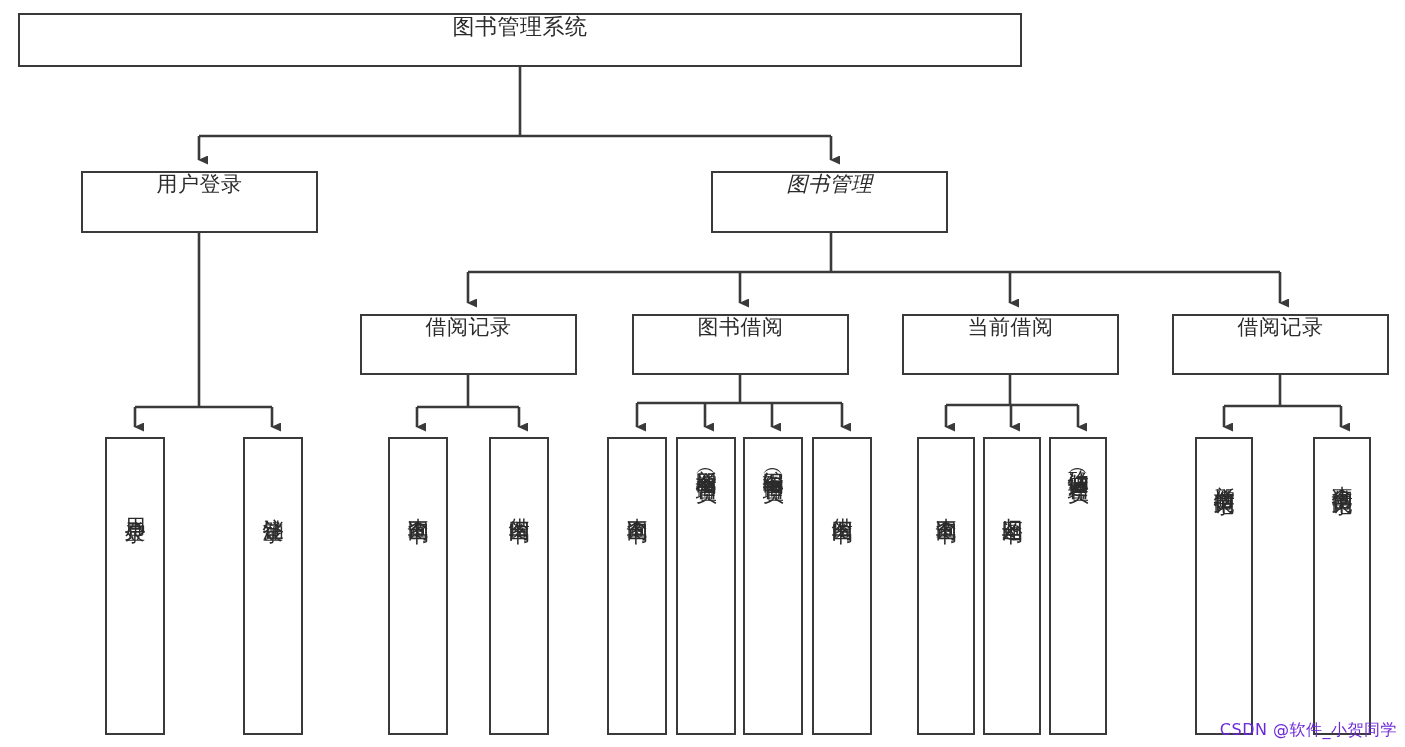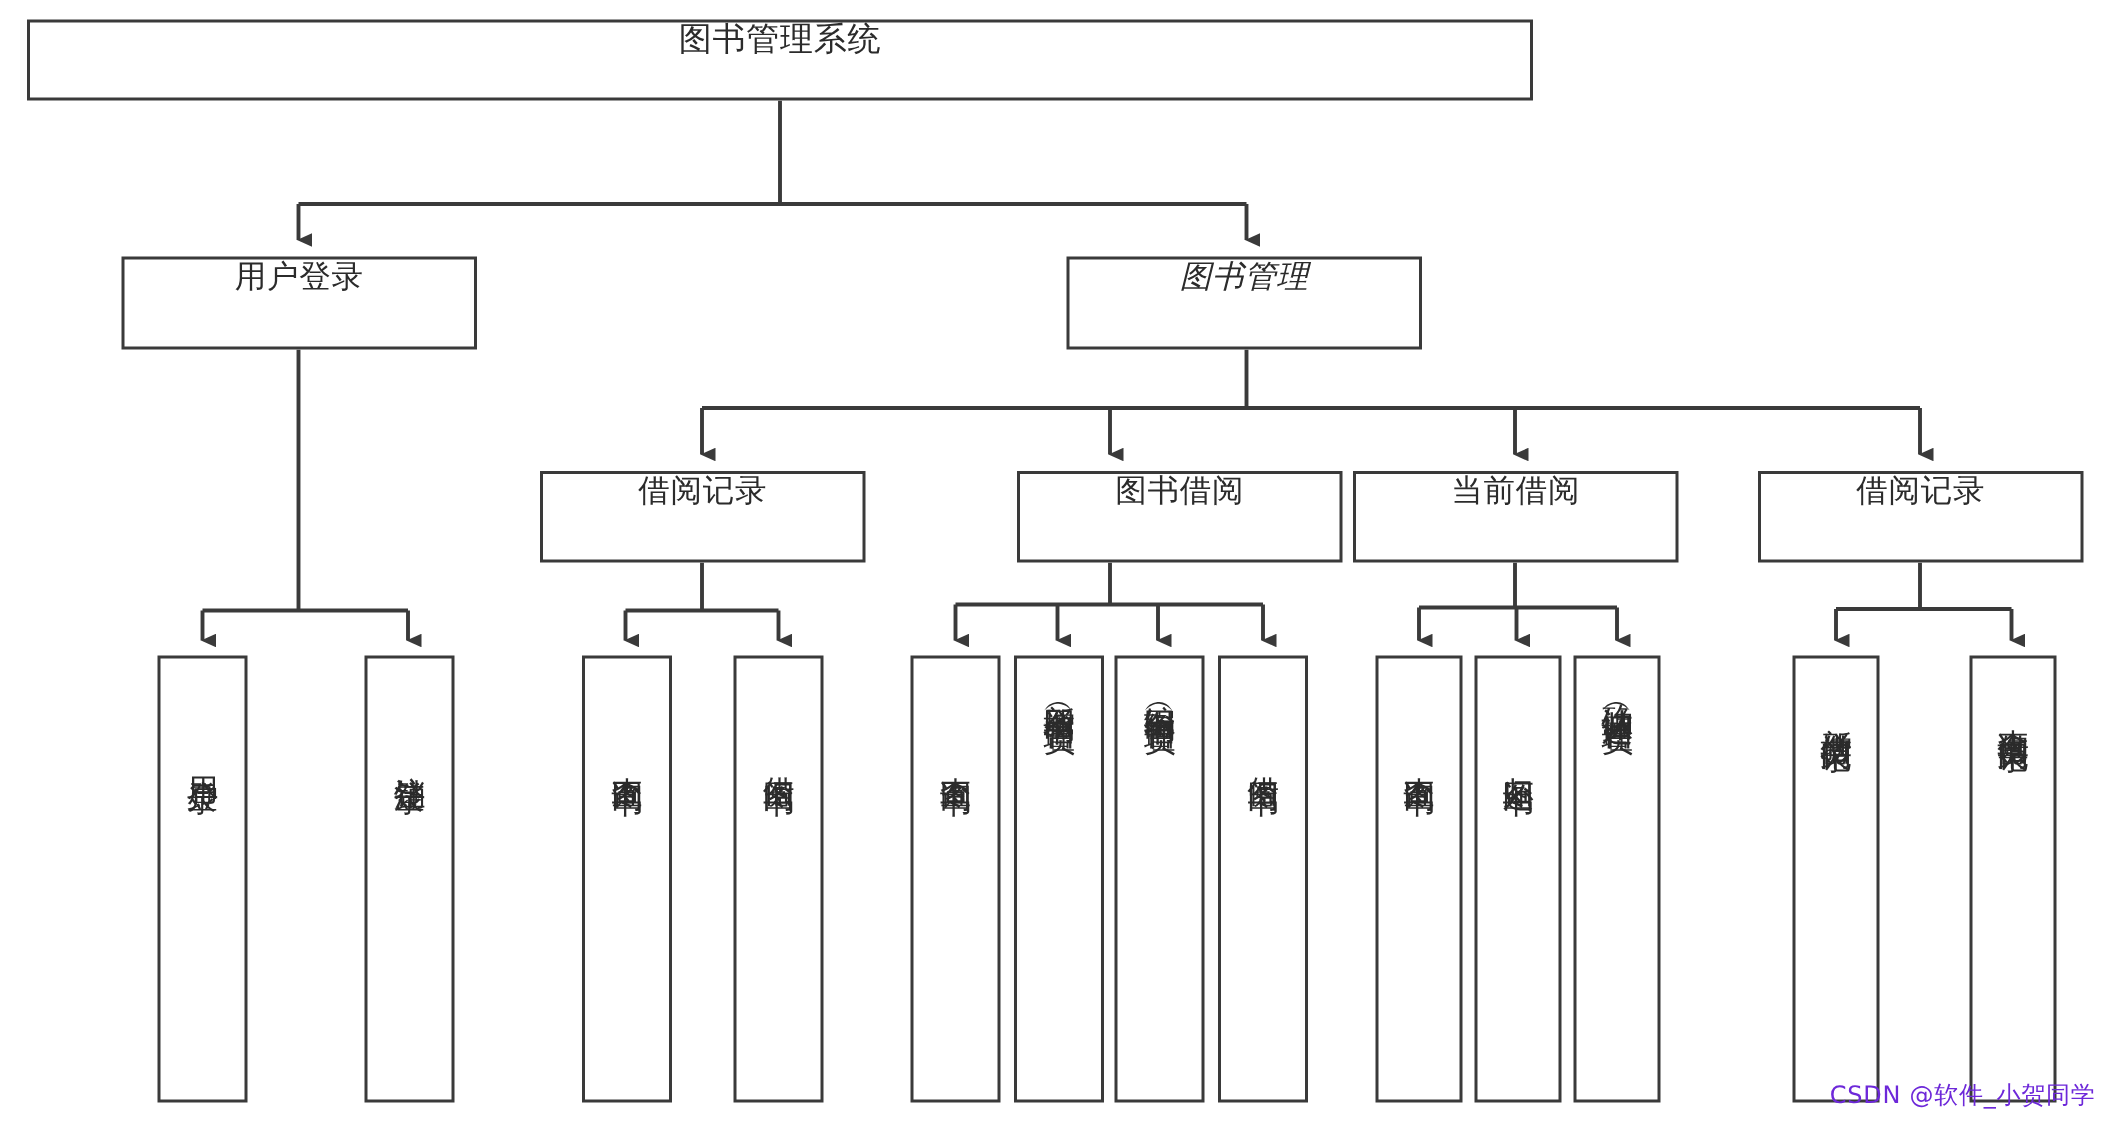--- a/index.html
+++ b/index.html
@@ -136,21 +136,21 @@
   <div class="node horiz" style="left:81px; top:171px; width:237px; height:62px;">
     <span class="label">用户登录</span>
   </div>
   <div class="node horiz" style="left:711px; top:171px; width:237px; height:62px;font-style:italic;">
     <span class="label">图书管理</span>
   </div>
 
   <div class="node horiz" style="left:360px; top:314px; width:217px; height:61px;">
     <span class="label">借阅记录</span>
   </div>
-  <div class="node horiz" style="left:632px; top:314px; width:217px; height:61px;margin-left:46px;">
+  <div class="node horiz" style="left:632px; top:314px; width:217px; height:61px;">
     <span class="label">图书借阅</span>
   </div>
   <div class="node horiz" style="left:1172px; top:314px; width:217px; height:61px;">
     <span class="label">借阅记录</span>
   </div>
   <div class="node horiz" style="left:902px; top:314px; width:217px; height:61px;">
     <span class="label">当前借阅</span>
   </div>
 
   <div class="node vert mid" style="left:105px; top:437px; width:60px; height:298px;">

